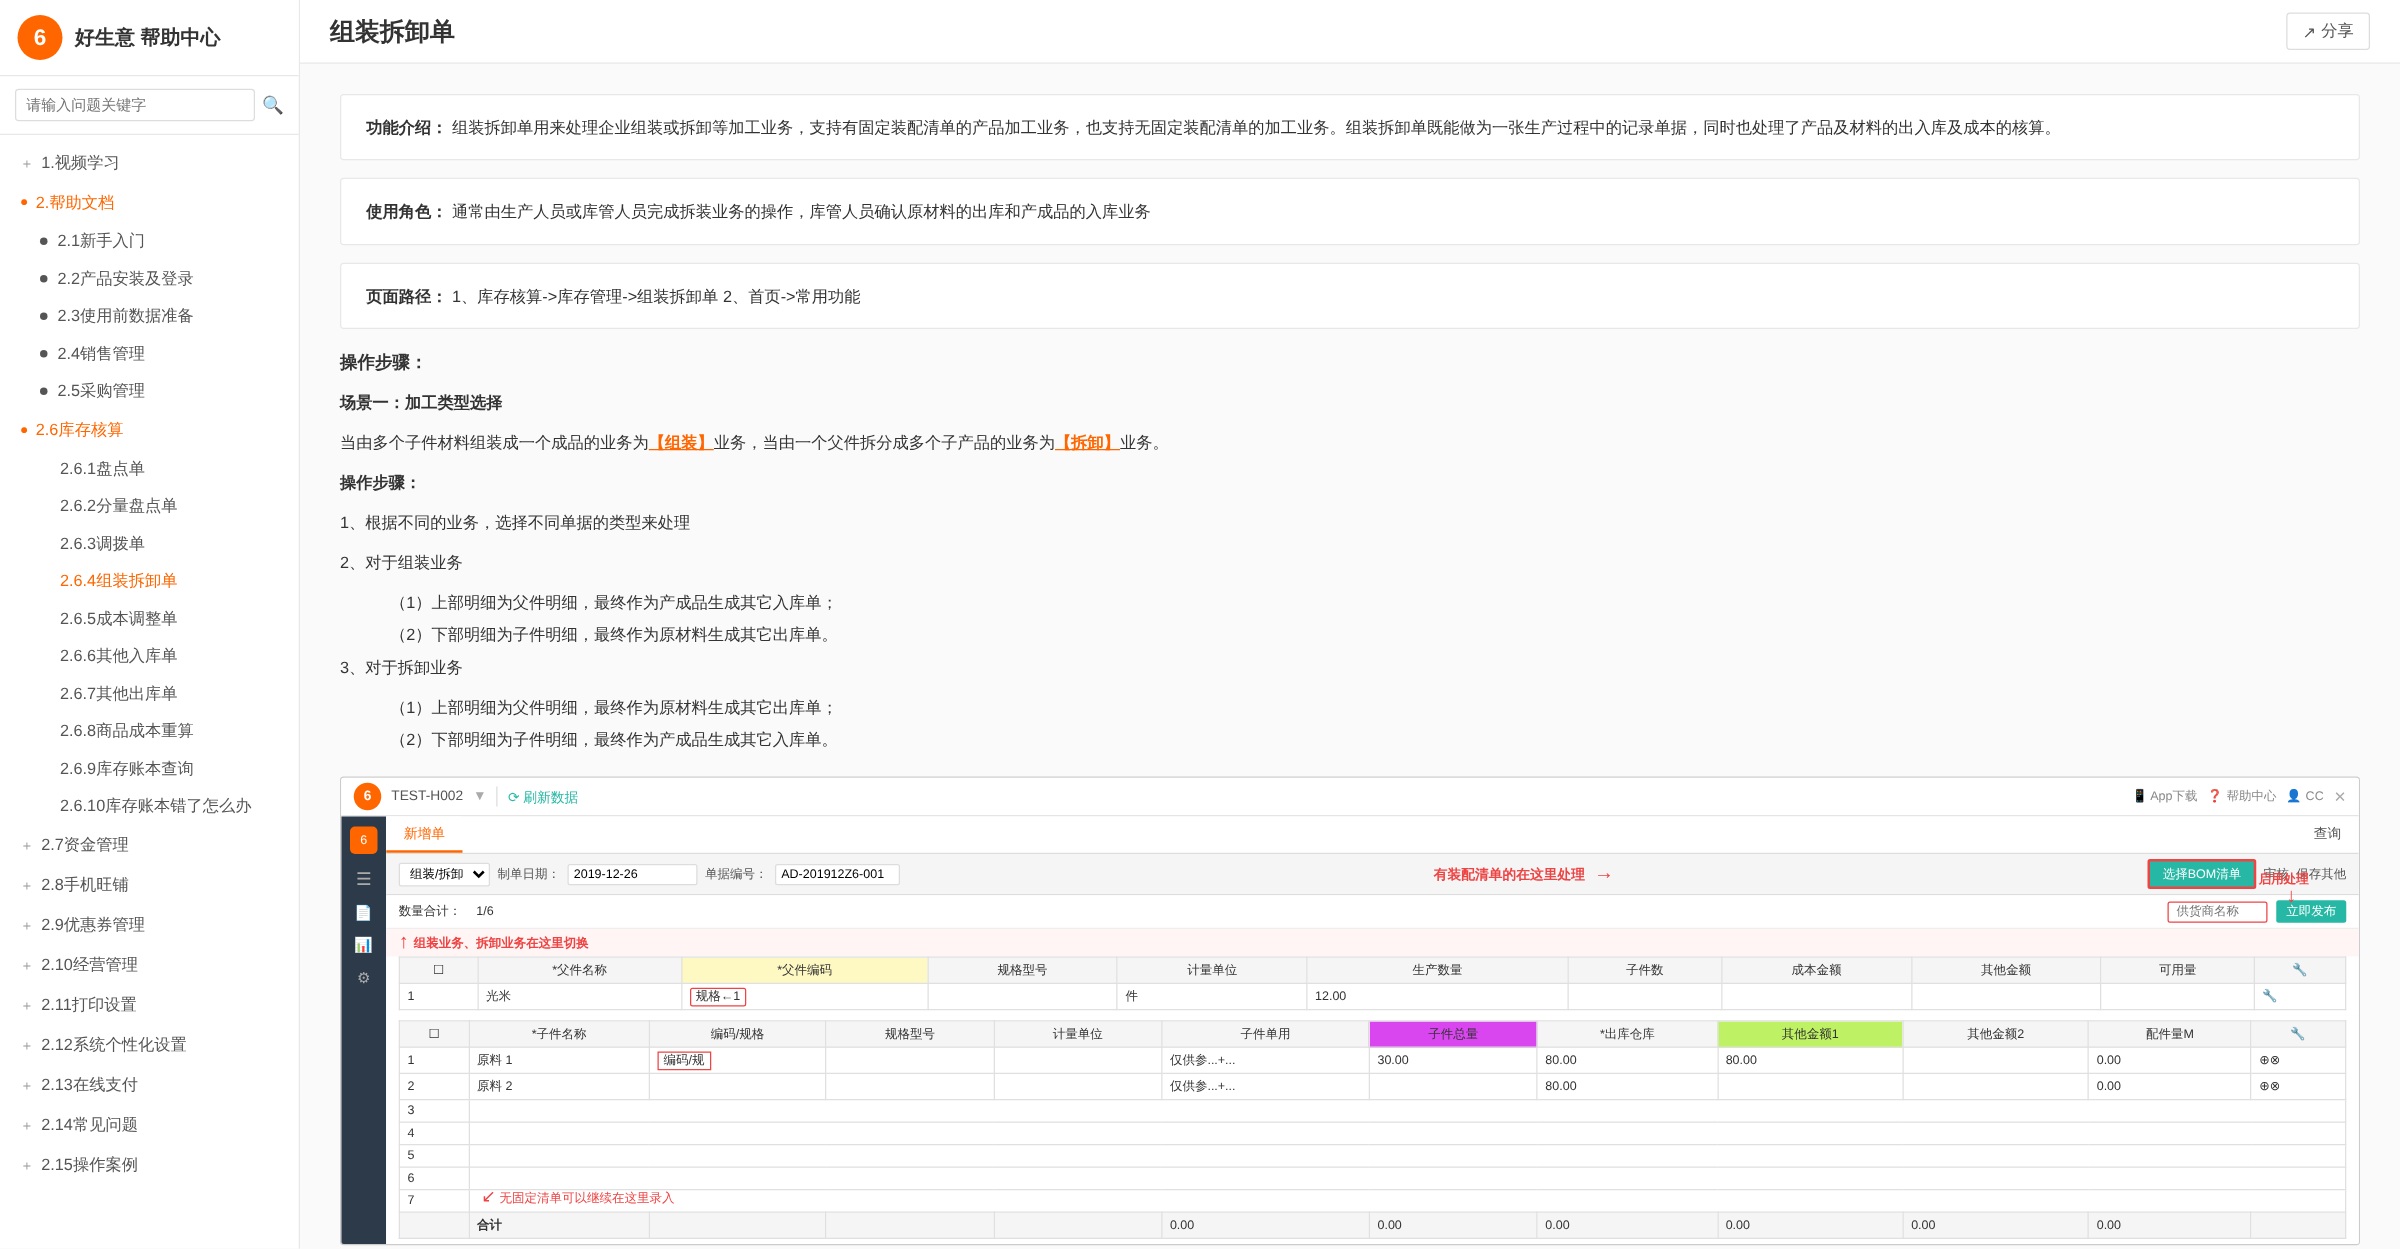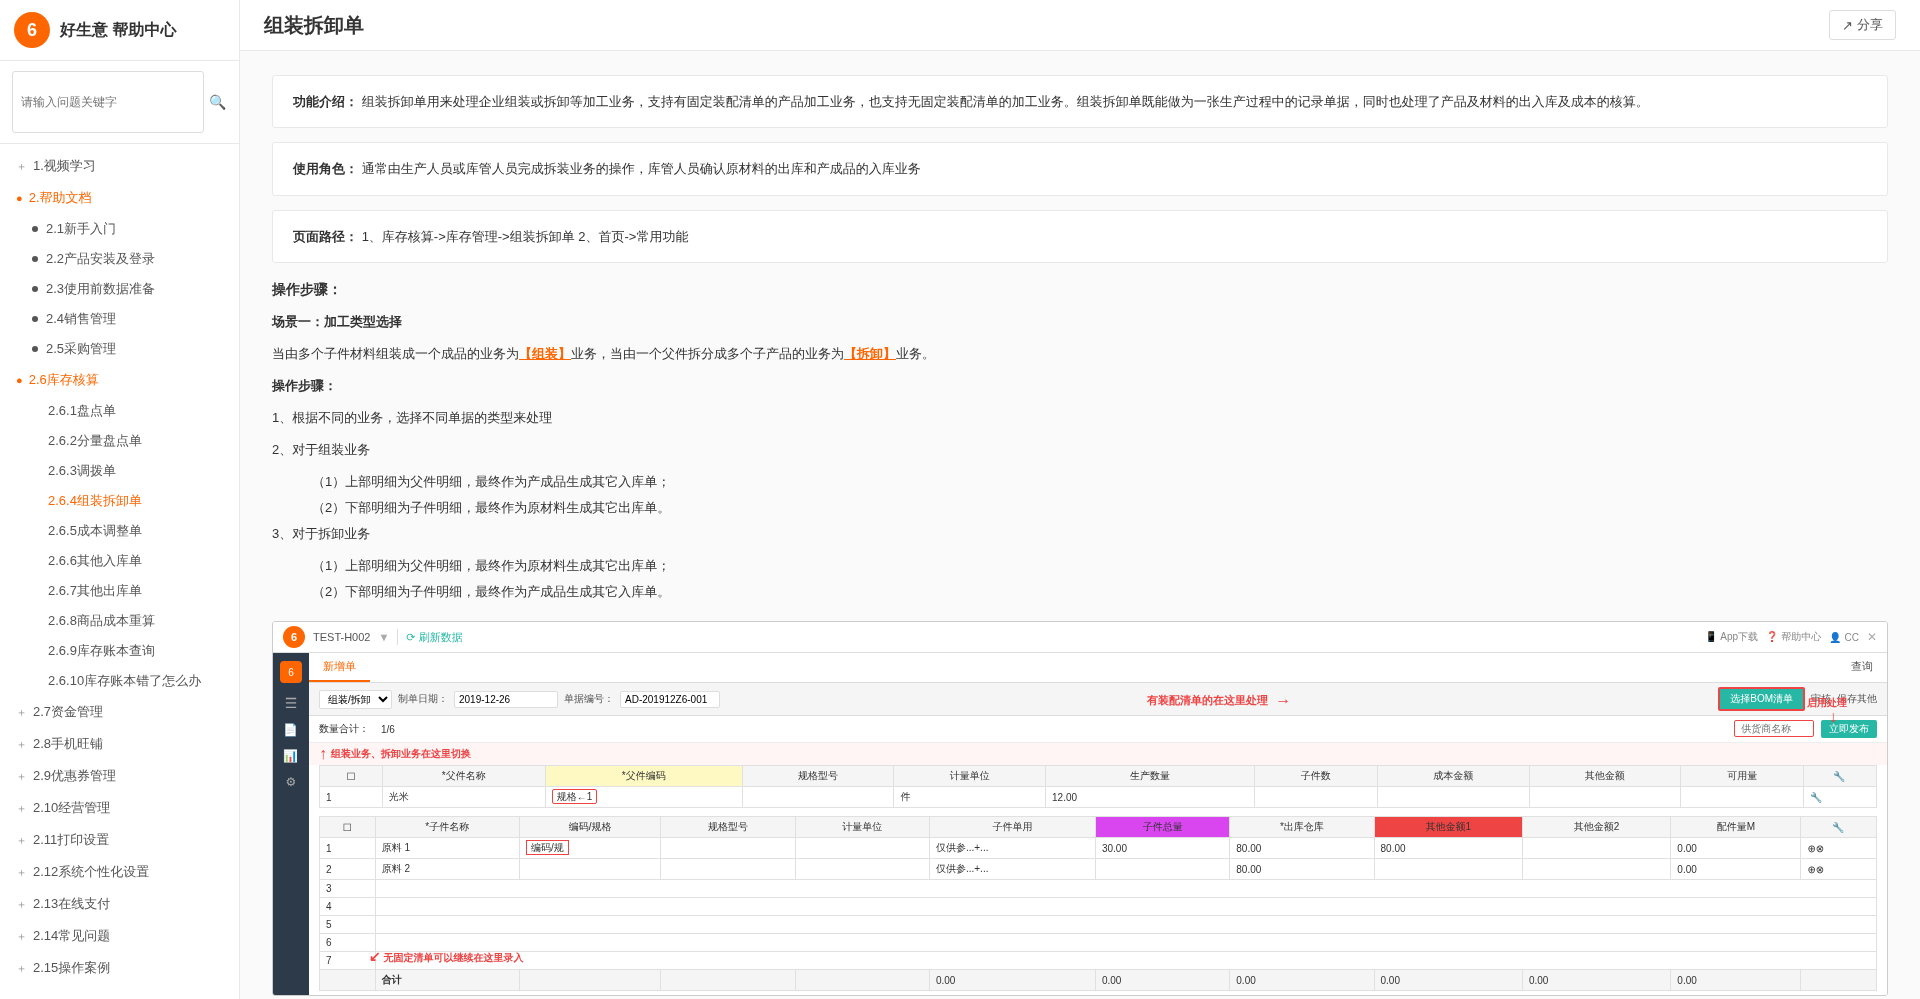--- a/index.html
+++ b/index.html
@@ -4,21 +4,21 @@
   <style>
     * { box-sizing: border-box; margin: 0; padding: 0; }
     body { font-family: "Microsoft YaHei", "PingFang SC", Arial, sans-serif; font-size: 13px; color: #333; background: #f5f5f5; display: flex; height: 100vh; overflow: hidden; }
 
     
     .sidebar { width: 240px; min-width: 240px; background: #fff; border-right: 1px solid #e8e8e8; display: flex; flex-direction: column; overflow: hidden; }
     .sidebar-header { background: #fff; padding: 12px 14px; border-bottom: 1px solid #e8e8e8; display: flex; align-items: center; gap: 10px; }
     .logo-circle { width: 36px; height: 36px; background: #f60; border-radius: 50%; display: flex; align-items: center; justify-content: center; color: #fff; font-size: 18px; font-weight: bold; flex-shrink: 0; }
     .sidebar-brand { font-size: 16px; font-weight: bold; color: #333; }
     .search-box { padding: 10px 12px; border-bottom: 1px solid #e8e8e8; display: flex; align-items: center; gap: 6px; }
-    .search-input { flex: 1; border: 1px solid #ddd; border-radius: 3px; padding: 23px 8px; font-size: 12px; color: #999; outline: none; }
+    .search-input { flex: 1; border: 1px solid #ddd; border-radius: 3px; padding: 5px 8px; font-size: 12px; color: #999; outline: none; }
     .search-icon-btn { background: none; border: none; cursor: pointer; color: #999; font-size: 14px; }
     .nav-list { overflow-y: auto; flex: 1; padding: 6px 0; }
     .nav-item { display: flex; align-items: center; padding: 7px 16px; cursor: pointer; color: #555; font-size: 13px; user-select: none; }
     .nav-item.active-parent { color: #f60; }
     .nav-item .expand-icon { margin-right: 6px; font-size: 11px; color: #999; }
     .nav-sub-item { padding: 6px 16px 6px 32px; cursor: pointer; color: #555; font-size: 13px; display: flex; align-items: center; }
     .nav-sub-item.current { color: #f60; }
     .nav-sub-item .dot { width: 6px; height: 6px; border-radius: 50%; background: currentColor; margin-right: 8px; flex-shrink: 0; }
 
     
@@ -307,36 +307,36 @@
                     <td style="border:1px solid #e0e0e0;padding:3px 6px;"></td>
                     <td style="border:1px solid #e0e0e0;padding:3px 6px;"></td>
                     <td style="border:1px solid #e0e0e0;padding:3px 6px;">🔧</td>
                   </tr>
                 </tbody>
               </table>
             </div>
 
             <div style="background:#fff;padding:4px 10px;font-size:10px;position:relative;">
 
-              <div style="position:absolute;left:60px;bottom:30px;color:#e44;font-size:10px;font-weight:bold;z-index:10;">
+              <div style="position:absolute;left:76px;bottom:30px;color:#e44;font-size:10px;font-weight:normal;z-index:10;">
                 <span style="font-size:14px;">↙</span>
                 无固定清单可以继续在这里录入
               </div>
               <table style="width:100%;border-collapse:collapse;font-size:10px;">
                 <thead>
                   <tr>
                     <th style="background:#f5f5f5;border:1px solid #e0e0e0;padding:3px 6px;font-weight:normal;">☐</th>
                     <th style="background:#f5f5f5;border:1px solid #e0e0e0;padding:3px 6px;font-weight:normal;">*子件名称</th>
                     <th style="background:#f5f5f5;border:1px solid #e0e0e0;padding:3px 6px;font-weight:normal;">编码/规格</th>
                     <th style="background:#f5f5f5;border:1px solid #e0e0e0;padding:3px 6px;font-weight:normal;">规格型号</th>
                     <th style="background:#f5f5f5;border:1px solid #e0e0e0;padding:3px 6px;font-weight:normal;">计量单位</th>
                     <th style="background:#f5f5f5;border:1px solid #e0e0e0;padding:3px 6px;font-weight:normal;">子件单用</th>
                     <th style="background:#d946ef;border:1px solid #e0e0e0;padding:3px 6px;font-weight:normal;">子件总量</th>
                     <th style="background:#f5f5f5;border:1px solid #e0e0e0;padding:3px 6px;font-weight:normal;">*出库仓库</th>
-                    <th style="background:#ef4444;border:1px solid #e0e0e0;padding:3px 6px;font-weight:normal;">其他金额1</th>
+                    <th style="background:#bef264;border:1px solid #e0e0e0;padding:3px 6px;font-weight:normal;">其他金额1</th>
                     <th style="background:#f5f5f5;border:1px solid #e0e0e0;padding:3px 6px;font-weight:normal;">其他金额2</th>
                     <th style="background:#f5f5f5;border:1px solid #e0e0e0;padding:3px 6px;font-weight:normal;">配件量M</th>
                     <th style="background:#f5f5f5;border:1px solid #e0e0e0;padding:3px 6px;font-weight:normal;">🔧</th>
                   </tr>
                 </thead>
                 <tbody>
                   <tr>
                     <td style="border:1px solid #e0e0e0;padding:3px 6px;">1</td>
                     <td style="border:1px solid #e0e0e0;padding:3px 6px;">原料 1</td>
                     <td style="border:1px solid #e0e0e0;padding:3px 6px;">

